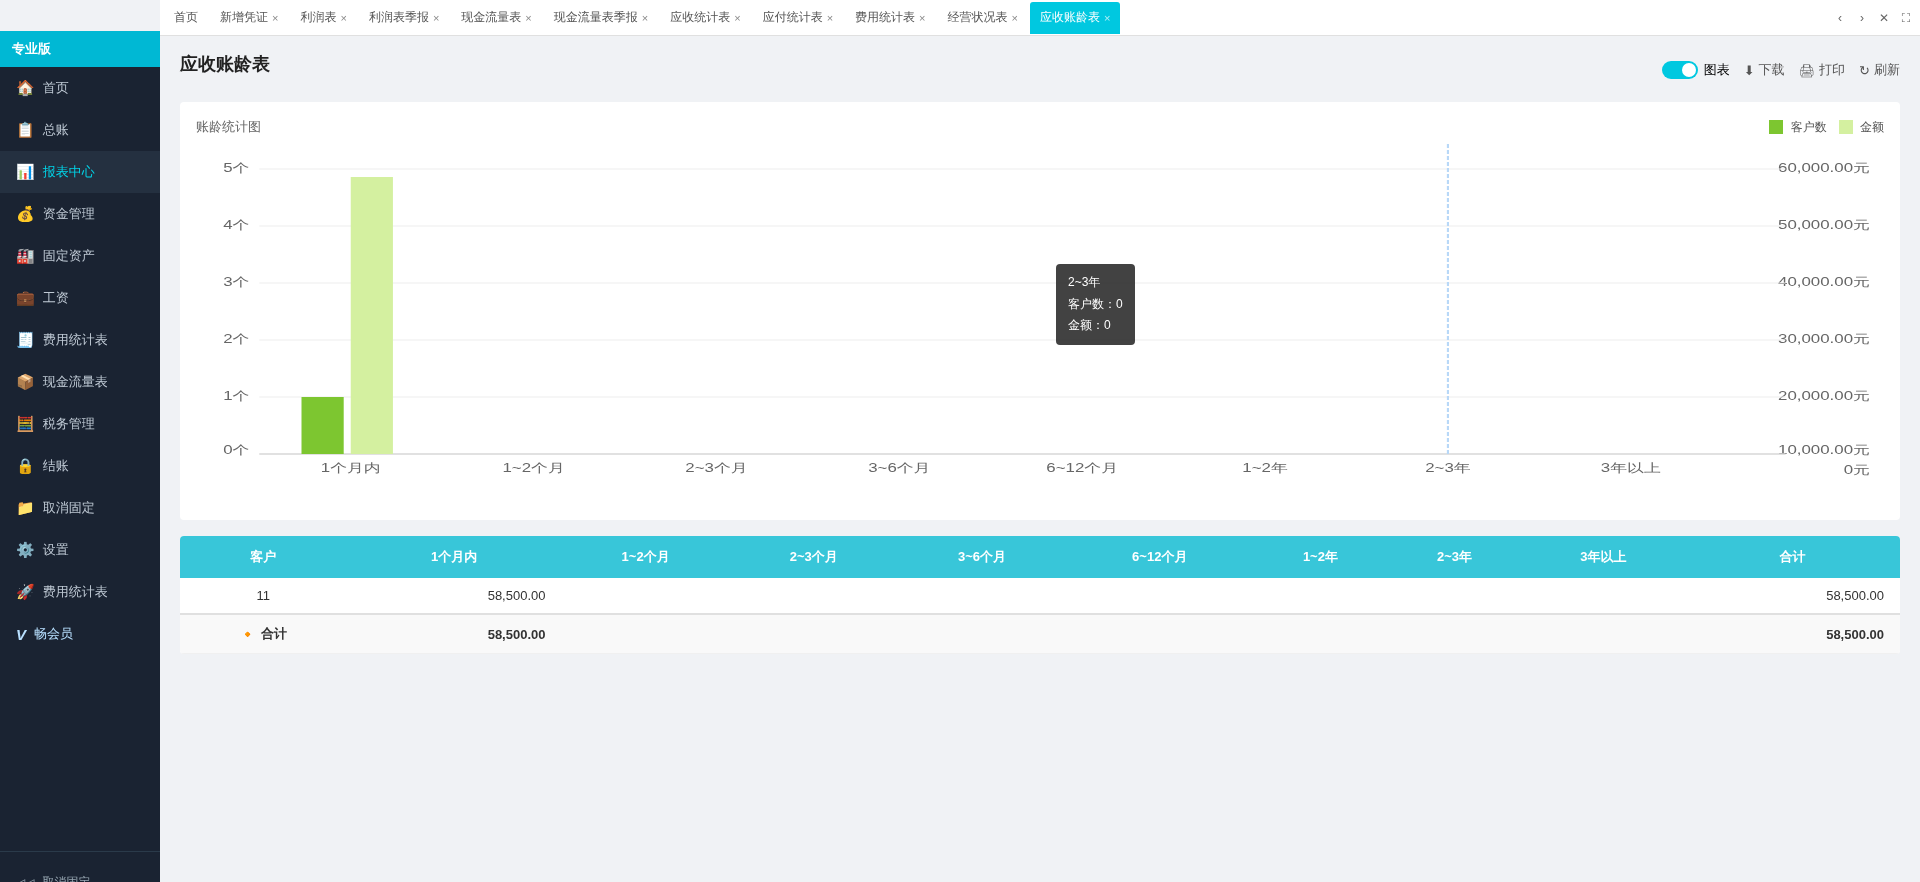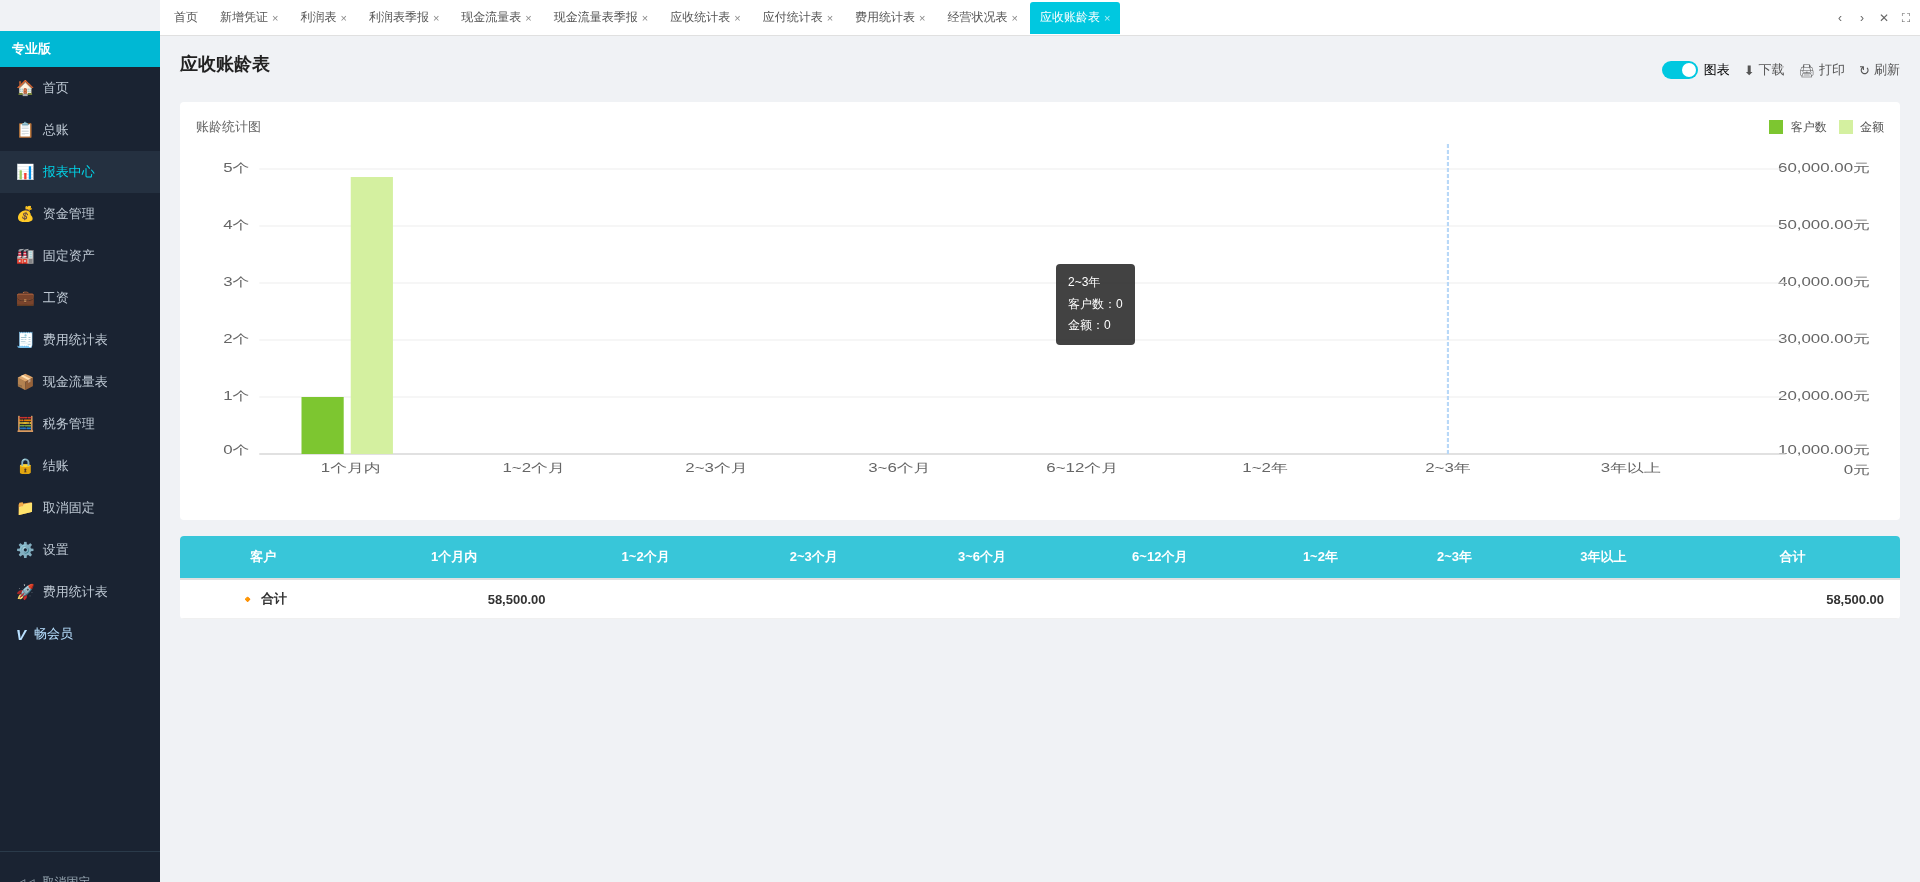--- a/index.html
+++ b/index.html
@@ -447,20 +447,32 @@
           <th>2~3个月</th>
           <th>3~6个月</th>
           <th>6~12个月</th>
           <th>1~2年</th>
           <th>2~3年</th>
           <th>3年以上</th>
           <th>合计</th>
         </tr>
       </thead>
       <tbody>
+        <tr class="table-row">
+          <td>11</td>
+          <td class="amount">58,500.00</td>
+          <td></td>
+          <td></td>
+          <td></td>
+          <td></td>
+          <td></td>
+          <td></td>
+          <td></td>
+          <td class="amount">58,500.00</td>
+        </tr>
         <tr class="total-row">
           <td>
             <div class="total-label">
               <span class="total-icon">🔸</span>
               <span>合计</span>
             </div>
           </td>
           <td class="amount">58,500.00</td>
           <td></td>
           <td></td>

